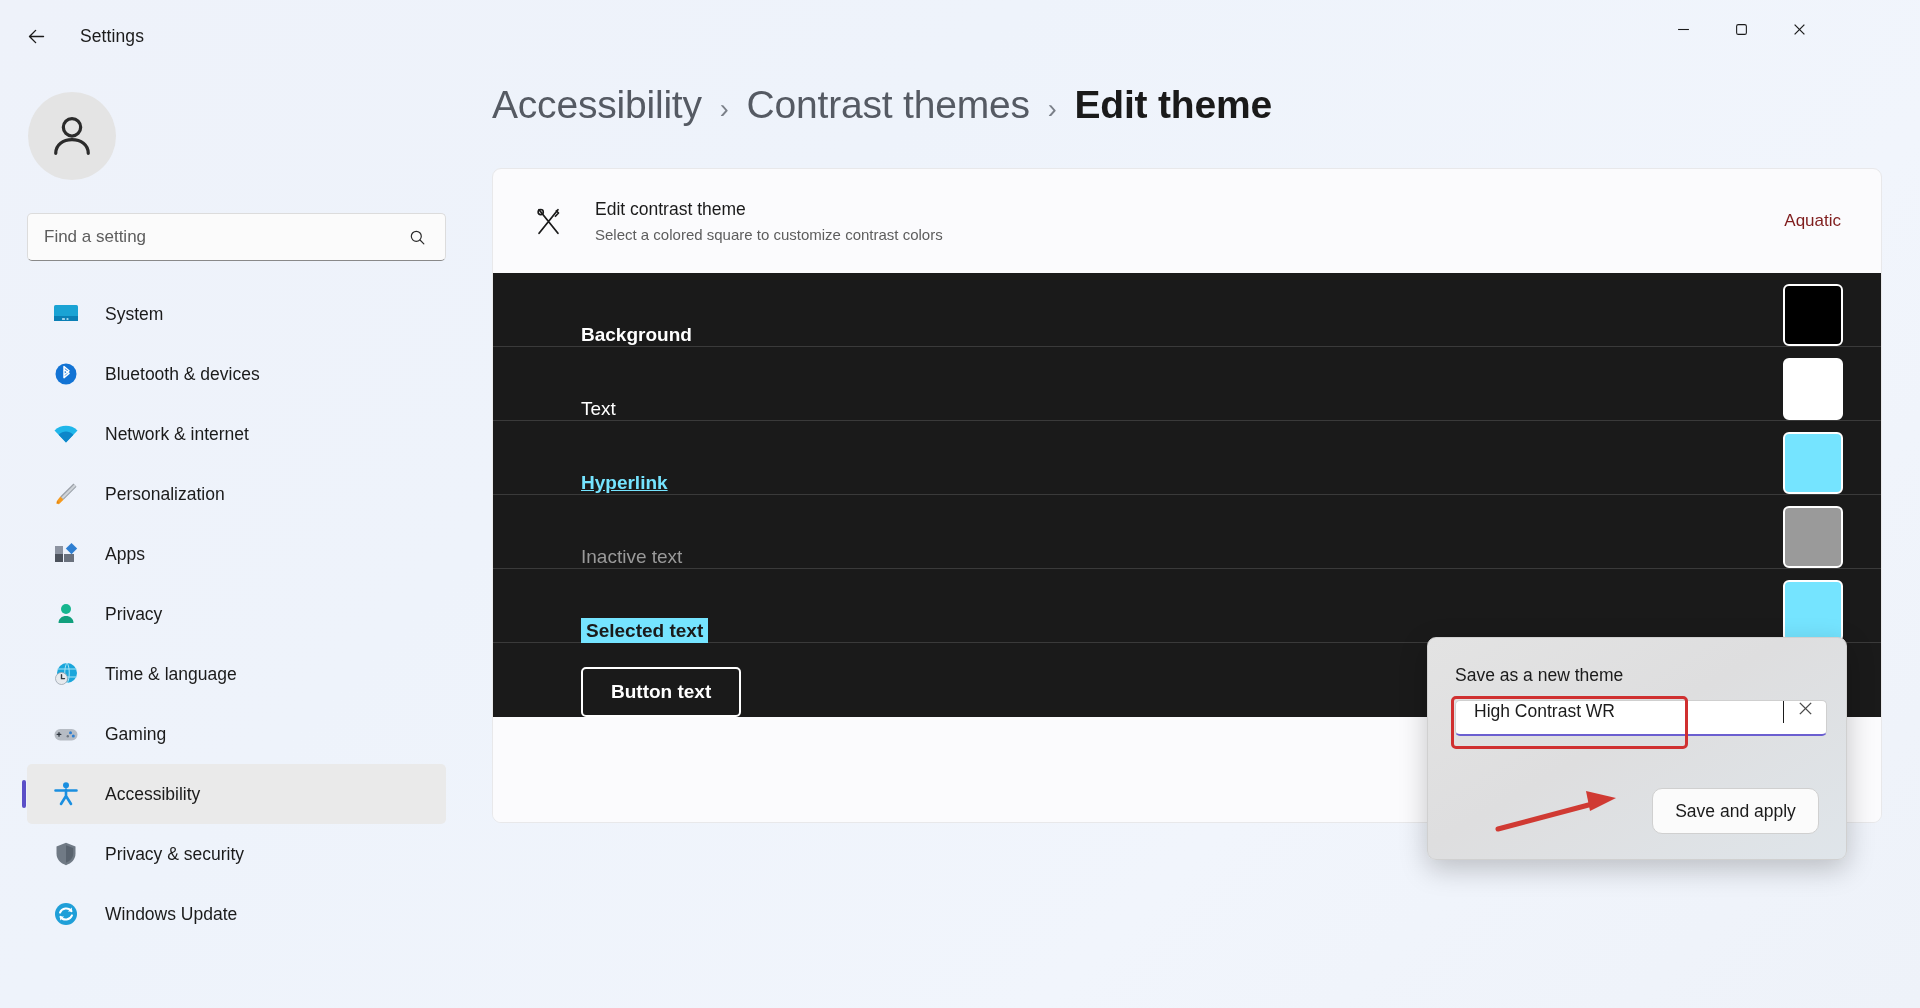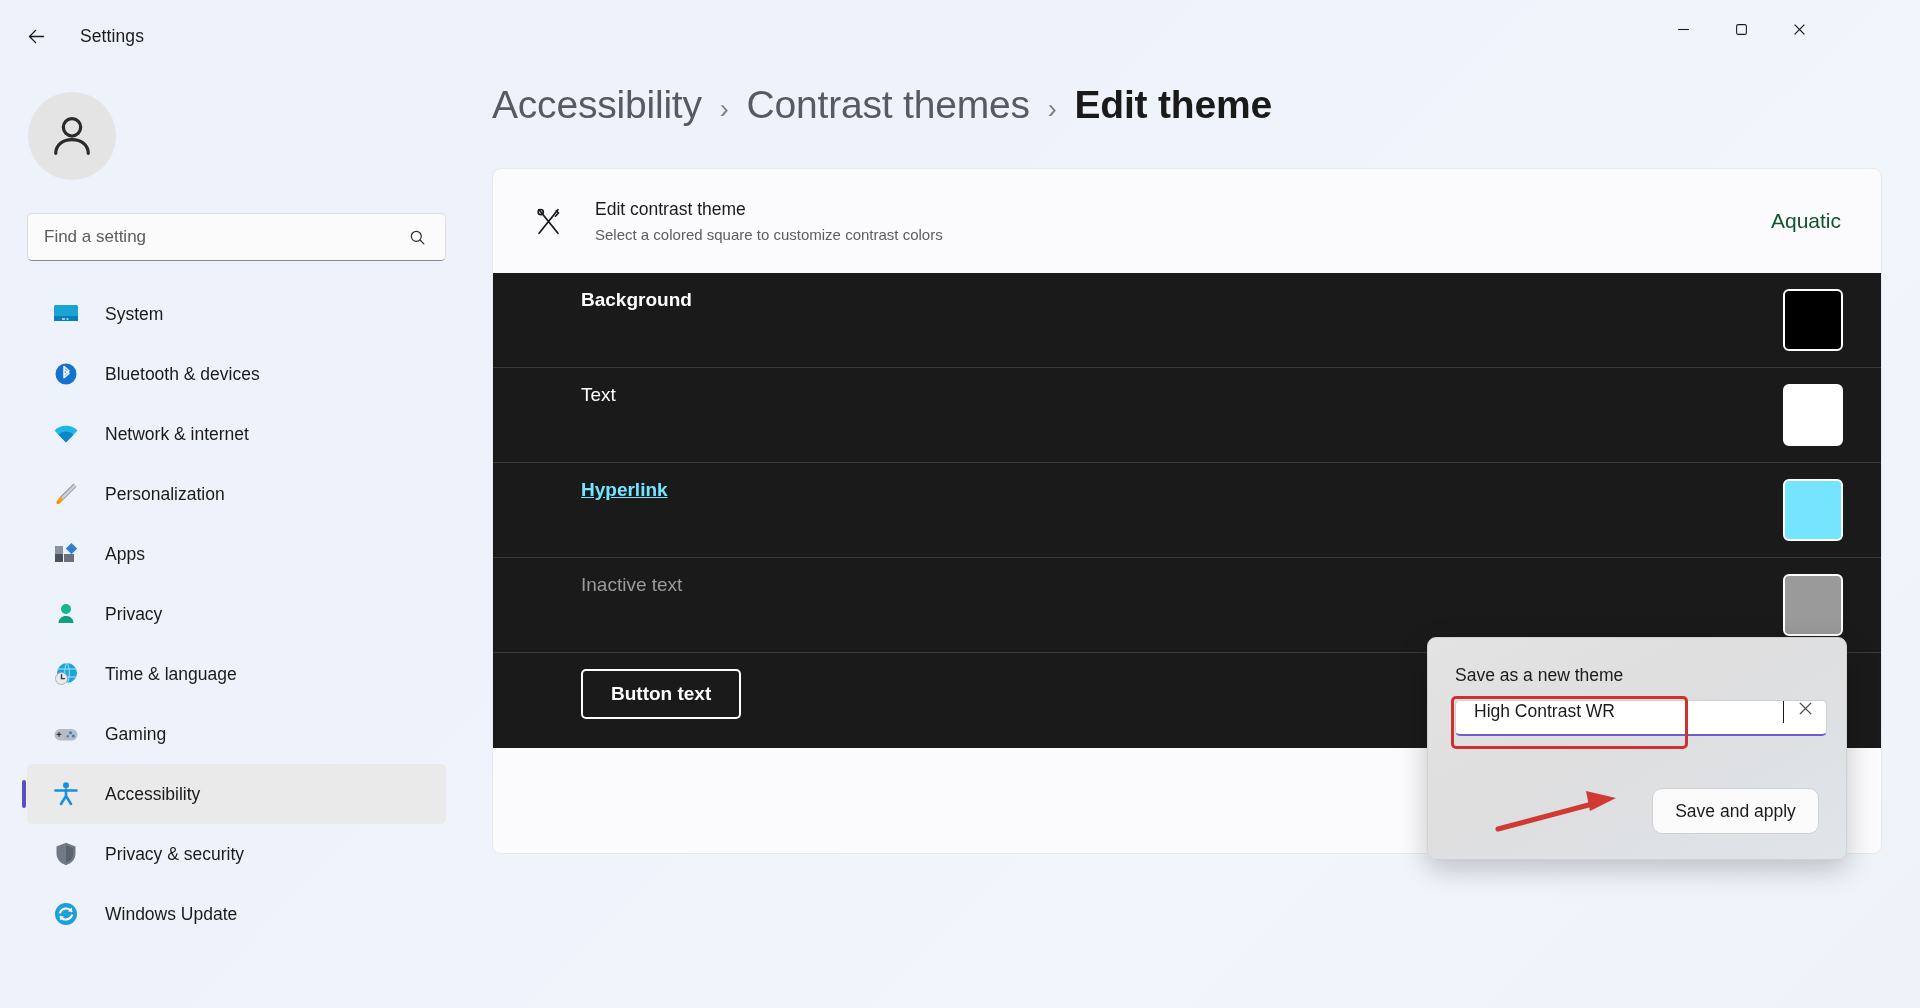--- a/index.html
+++ b/index.html
@@ -110,25 +110,25 @@
   }
   .card-header {
     height: 104px; display: flex; align-items: center;
     padding: 0 40px 0 30px;
   }
   .card-hd-icon { width: 50px; display: flex; justify-content: center; }
   .card-hd-icon svg { width: 33px; height: 33px; }
   .card-hd-text { margin-left: 22px; flex: 1; }
   .card-hd-title { font-size: 17.5px; color: #1b1b1b; margin-bottom: 6px; }
   .card-hd-sub { font-size: 15px; color: #5d5d5d; }
-  .card-hd-value { font-size: 21px; color: #14532d; }
+  .card-hd-value { font-size: 17px; color: #7f1d1d; }
 
   .preview { background: #1a1a1a; }
   .prow {
-    height: 95px; display: flex; align-items: flex-start;
+    height: 74px; display: flex; align-items: flex-end;
     padding: 16px 38px 0 88px;
     border-bottom: 1px solid #3a3a3a;
     position: relative;
   }
   .prow:last-child { border-bottom: none; }
   .prow-label { flex: 1; font-size: 19px; }
   .sw {
     width: 60px; height: 62px; border-radius: 6px;
     border: 2px solid #ffffff; cursor: pointer; flex-shrink: 0;
   }
@@ -428,20 +428,26 @@
             <span class="lbl-hyperlink">Hyperlink</span>
           </div>
           <div class="sw" style="background:#75e4ff"></div>
         </div>
 
         <div class="prow">
           <div class="prow-label lbl-inactive">Inactive text</div>
           <div class="sw" style="background:#9a9a9a"></div>
         </div>
 
+        <div class="prow">
+          <div class="prow-label">
+            <span class="lbl-selected">Selected text</span>
+          </div>
+          <div class="sw" style="background:#75e4ff"></div>
+        </div>
 
         <div class="prow">
           <div class="prow-label">
             <span class="lbl-button">Button text</span>
           </div>
           <div class="sw" style="background:#ffffff"></div>
         </div>
 
       </div>
 

